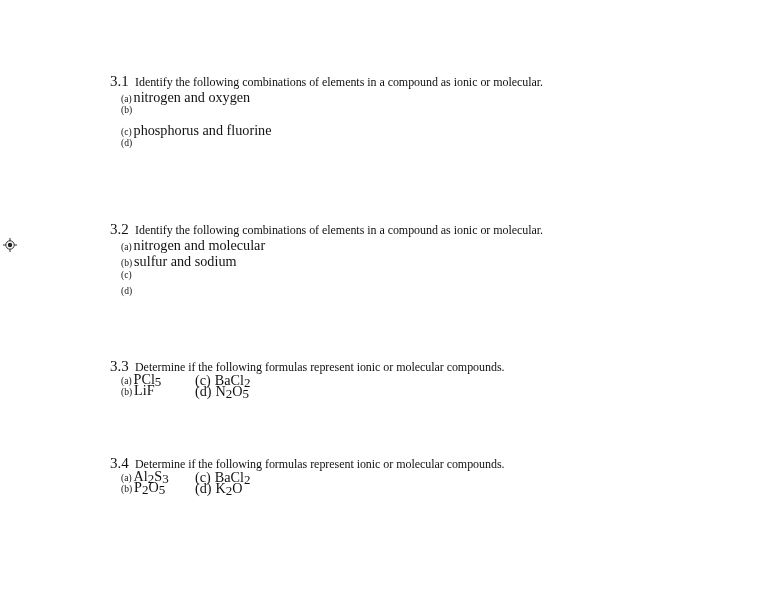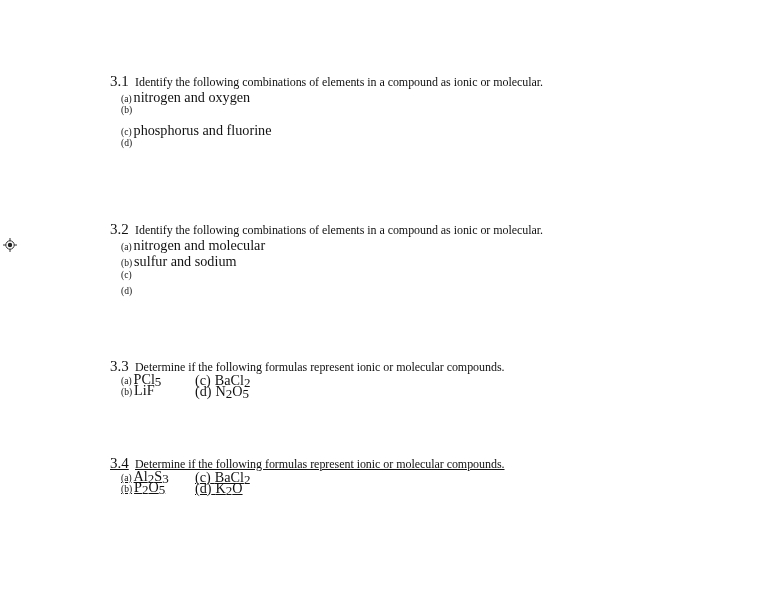--- a/index.html
+++ b/index.html
@@ -162,21 +162,21 @@
     <div class="formula-cell">
       <span class="part-label">(b)</span>
       <span class="formula"><span>LiF</span><span class="sub"></span><span></span><span class="sub"></span></span>
     </div>
     <div class="formula-cell">
       <span class="formula-c">(d)</span>&nbsp;<span class="formula"><span>N</span><span class="sub">2</span><span>O</span><span class="sub">5</span></span>
     </div>
   </div>
 </div>
 
-<div class="problem" style="top:455px;text-decoration:underline;">
+<div class="problem" style="top:455px;">
   <div class="q-row">
     <span class="q-num">3.4</span>
     <span class="q-text">Determine if the following formulas represent ionic or molecular compounds.</span>
   </div>
   <div class="formula-grid">
     <div class="formula-cell">
       <span class="part-label">(a)</span>
       <span class="formula"><span>Al</span><span class="sub">2</span><span>S</span><span class="sub">3</span></span>
     </div>
     <div class="formula-cell">

